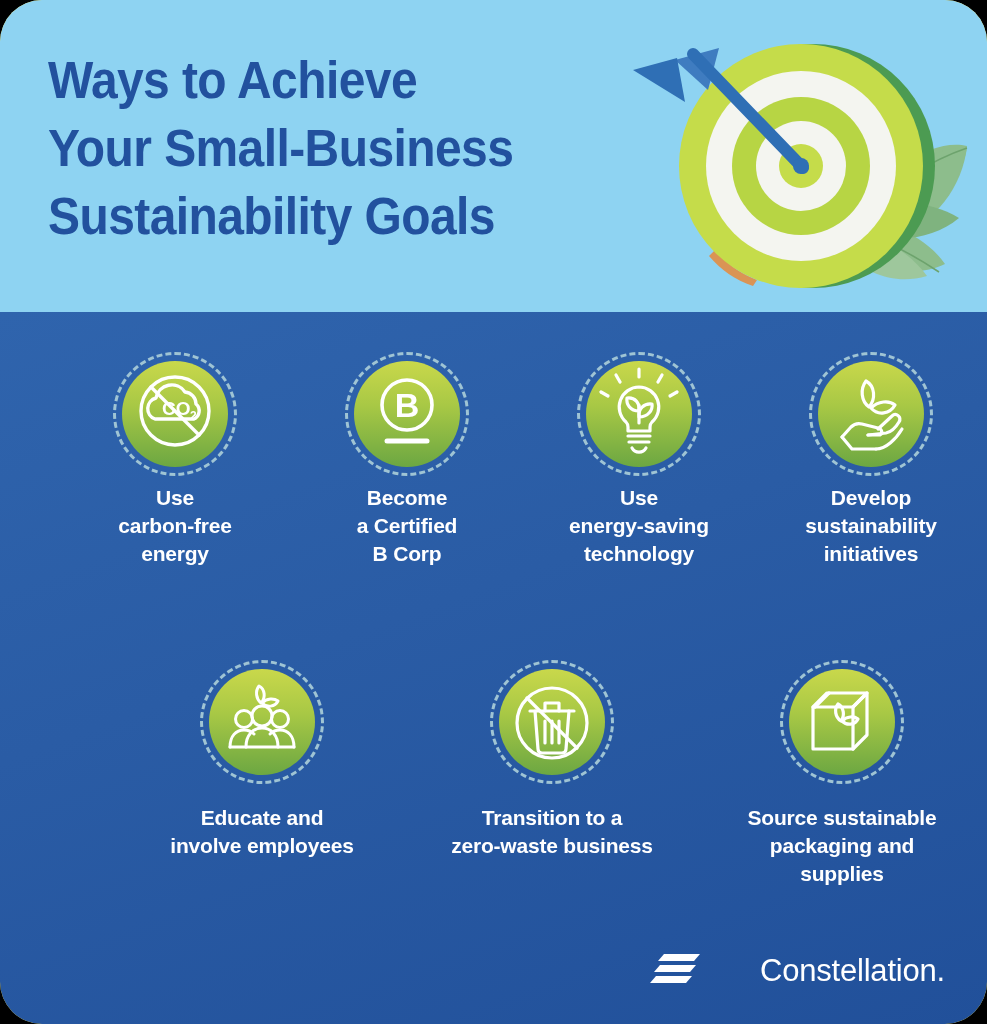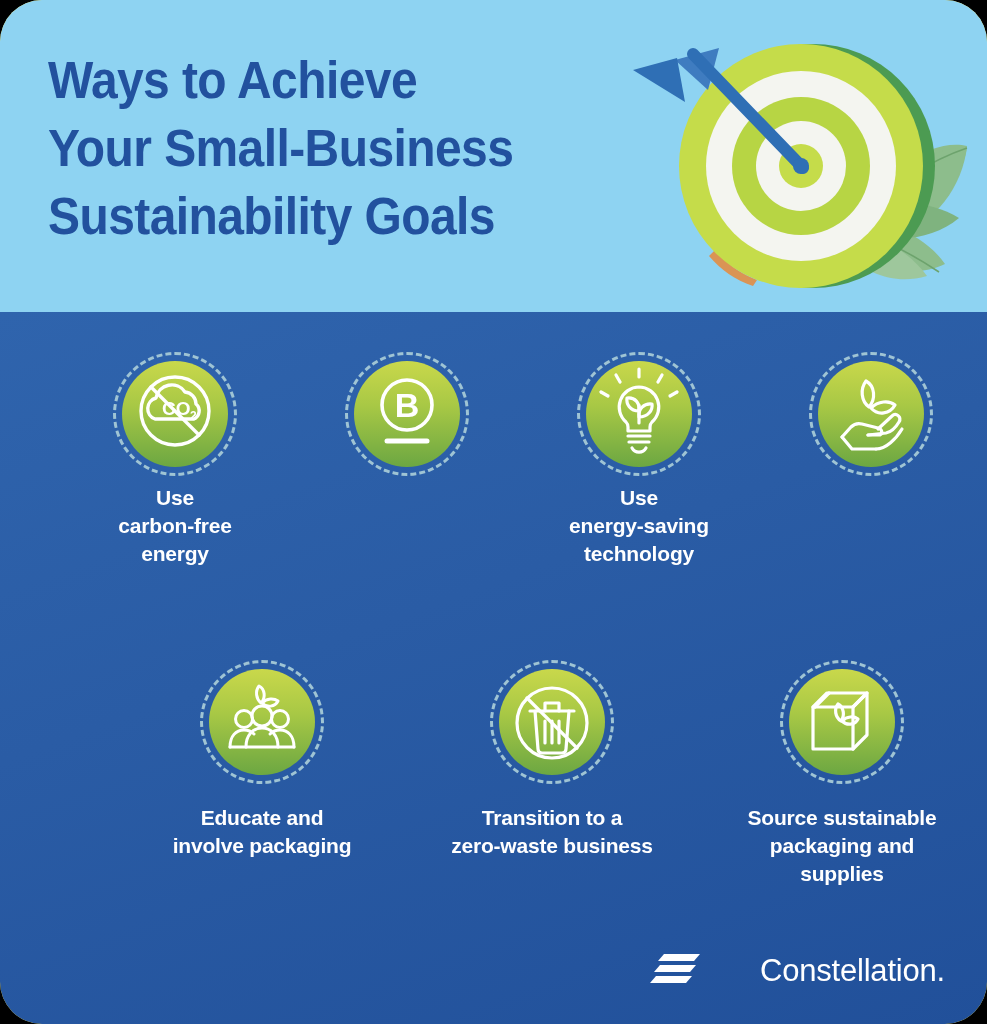--- a/index.html
+++ b/index.html
@@ -226,20 +226,23 @@
           <div class="dashring"></div>
           <div class="disc"></div>
           <div class="glyph">
             <svg viewBox="0 0 106 106" fill="none" stroke="#ffffff" stroke-width="3.6" stroke-linecap="round" stroke-linejoin="round">
               <circle cx="53" cy="44" r="25"></circle>
               <text x="53" y="56" text-anchor="middle" font-family="'Liberation Sans',sans-serif" font-size="34" font-weight="bold" fill="#ffffff" stroke="none">B</text>
               <line x1="33" y1="80" x2="73" y2="80" stroke-width="5"></line>
             </svg>
           </div>
         </div>
+        <div class="item-label">Become
+a Certified
+B Corp</div>
       </div>
 
       <div class="item">
         <div class="badge">
           <div class="dashring"></div>
           <div class="disc"></div>
           <div class="glyph">
             <svg viewBox="0 0 106 106" fill="none" stroke="#ffffff" stroke-width="3.2" stroke-linecap="round" stroke-linejoin="round">
               <path d="M53 26 a20 20 0 0 1 13 35 a7 7 0 0 0 -2 5 l0 4 l-22 0 l0 -4 a7 7 0 0 0 -2 -5 a20 20 0 0 1 13 -35 Z"></path>
               <line x1="42" y1="75" x2="64" y2="75"></line>
@@ -269,20 +272,23 @@
             <svg viewBox="0 0 106 106" fill="none" stroke="#ffffff" stroke-width="3.2" stroke-linecap="round" stroke-linejoin="round">
               <path d="M51 46 C43 40 42 28 48 20 C57 25 58 38 51 46 Z"></path>
               <path d="M53 47 C60 40 71 39 77 44 C72 53 60 55 53 47 Z"></path>
               <path d="M24 76 L33 66 C36 63 40 62 44 63 L60 67 C64 68 65 72 62 74 L50 74"></path>
               <path d="M50 74 L68 72 C74 71 78 66 81 61 C84 56 78 51 74 55 L60 68"></path>
               <path d="M24 76 L34 88 L58 88"></path>
               <path d="M58 88 C68 88 78 78 84 68"></path>
             </svg>
           </div>
         </div>
+        <div class="item-label">Develop
+sustainability
+initiatives</div>
       </div>
     </div>
 
     <div class="row row-2">
 
       <div class="item">
         <div class="badge">
           <div class="dashring"></div>
           <div class="disc"></div>
           <div class="glyph">
@@ -293,21 +299,21 @@
               <circle cx="71" cy="50" r="8.5"></circle>
               <circle cx="53" cy="47" r="10"></circle>
               <path d="M21 78 C21 67 27 61 35 61 C39 61 42 62 45 65"></path>
               <path d="M85 78 C85 67 79 61 71 61 C67 61 64 62 61 65"></path>
               <path d="M37 78 C37 66 44 59 53 59 C62 59 69 66 69 78"></path>
               <line x1="21" y1="78" x2="85" y2="78"></line>
             </svg>
           </div>
         </div>
         <div class="item-label">Educate and
-involve packaging</div>
+involve employees</div>
       </div>
 
       <div class="item">
         <div class="badge">
           <div class="dashring"></div>
           <div class="disc"></div>
           <div class="glyph">
             <svg viewBox="0 0 106 106" fill="none" stroke="#ffffff" stroke-width="3.2" stroke-linecap="round" stroke-linejoin="round">
               <path d="M36 42 L39 80 C39 83 41 84 43 84 L63 84 C65 84 67 83 67 80 L70 42"></path>
               <line x1="31" y1="42" x2="75" y2="42"></line>

